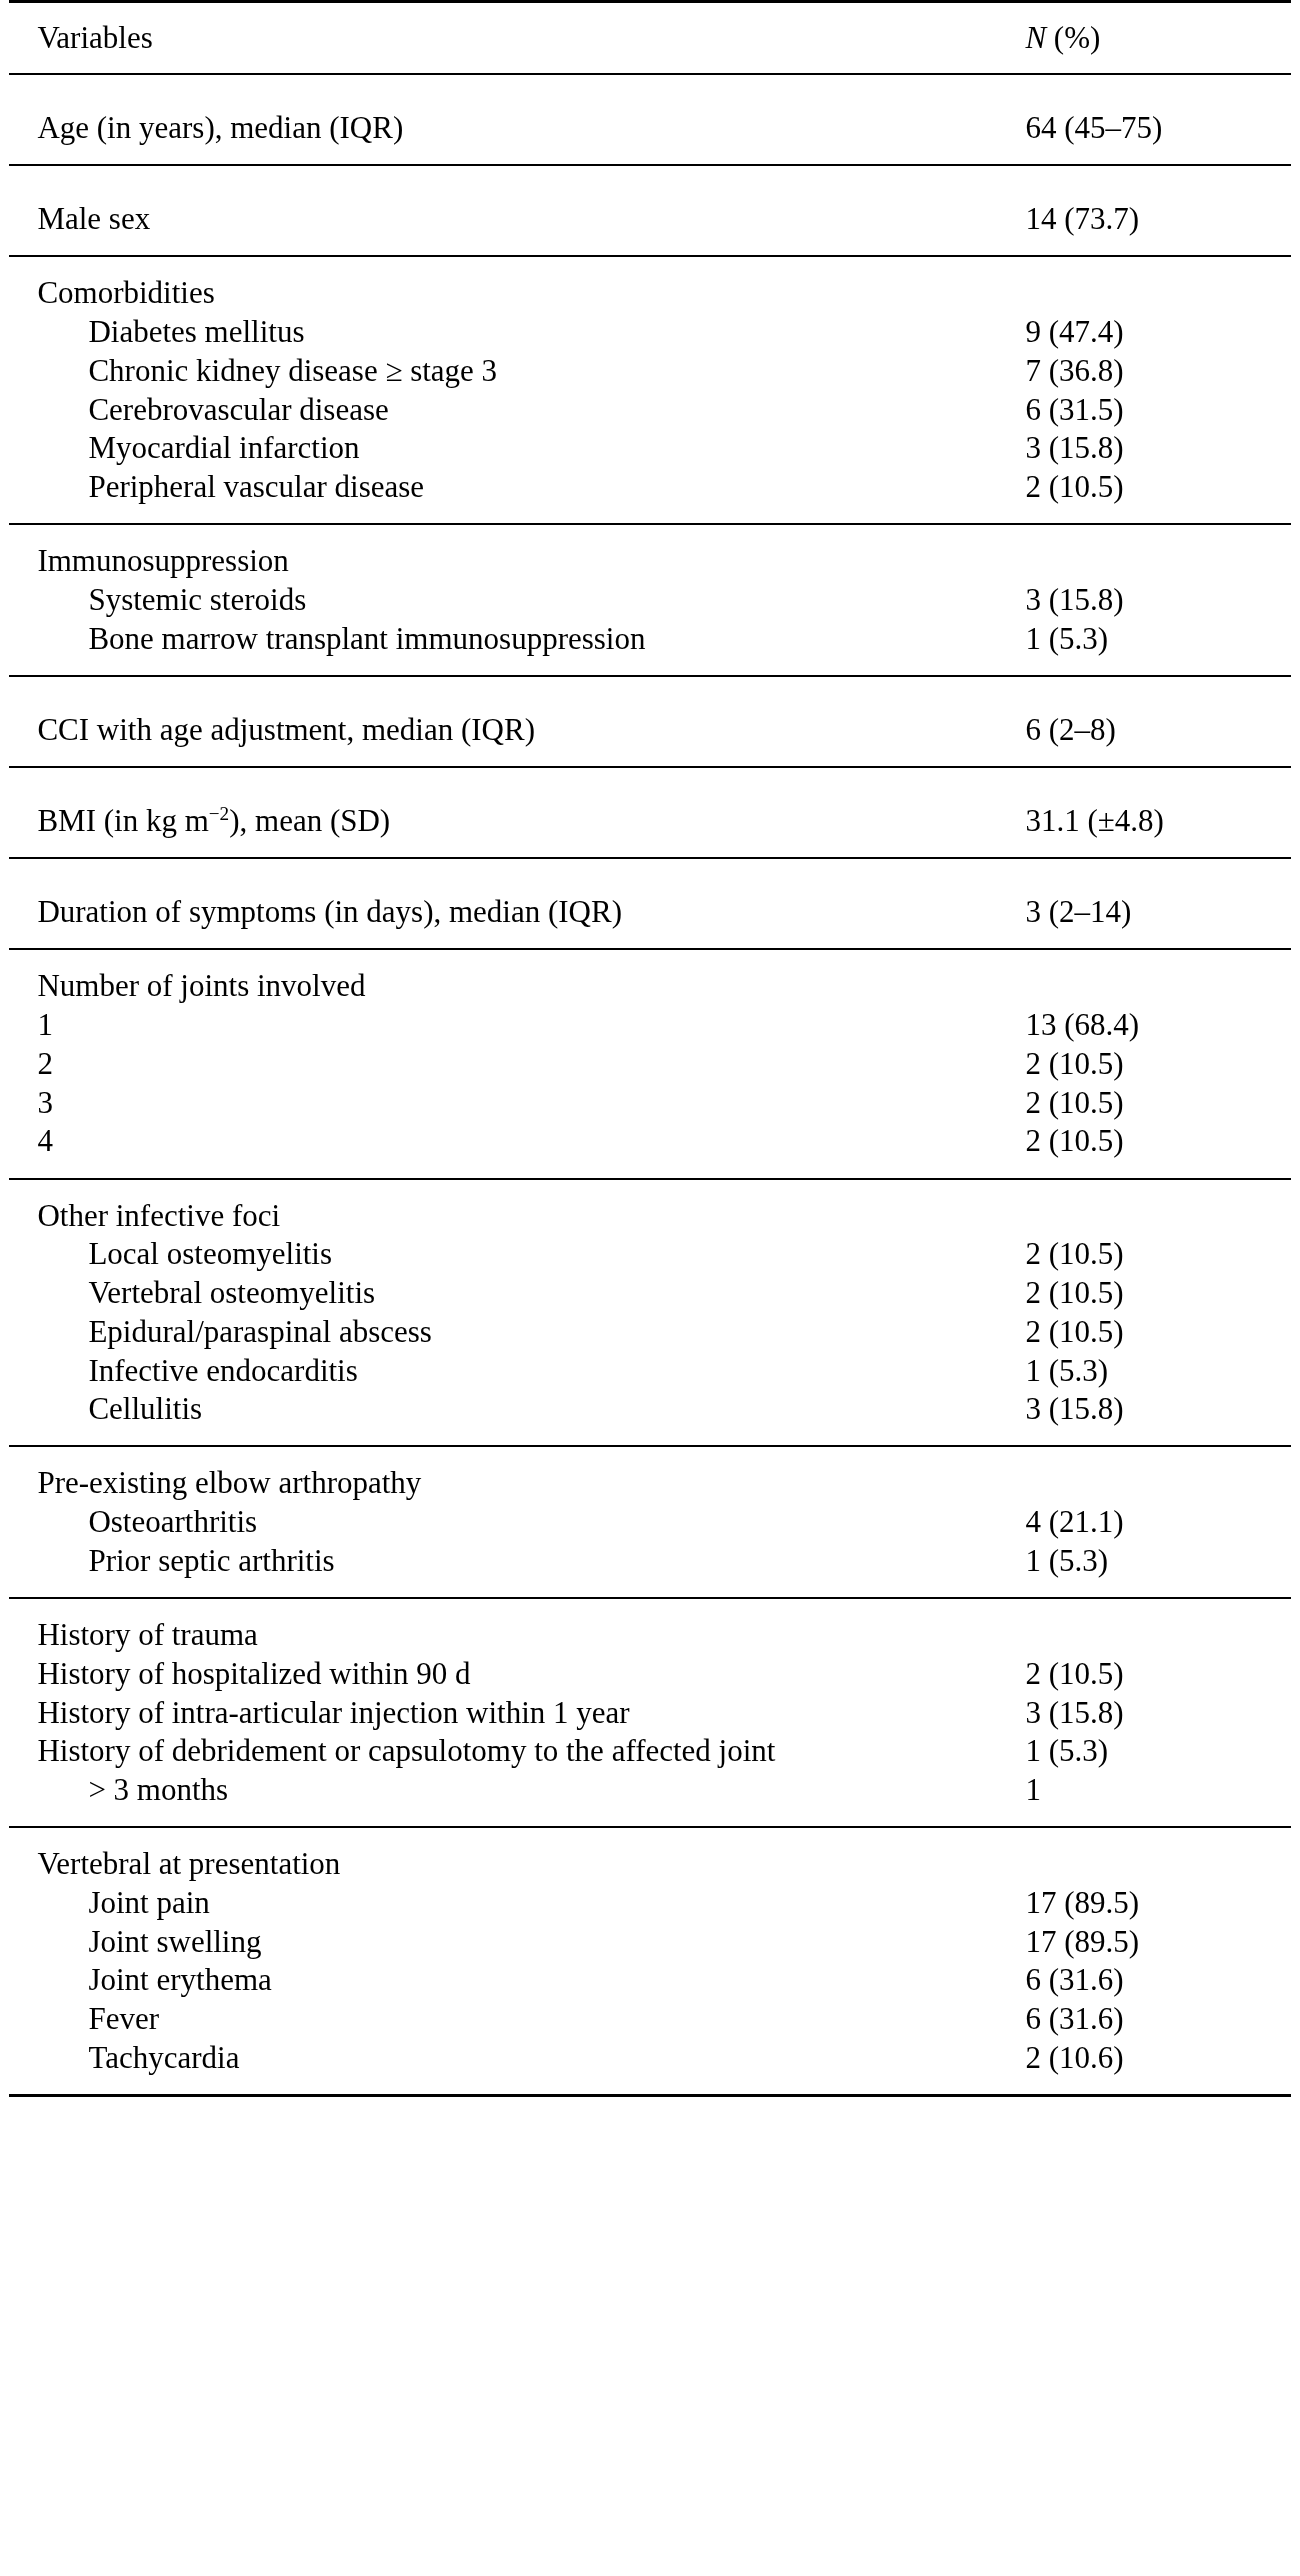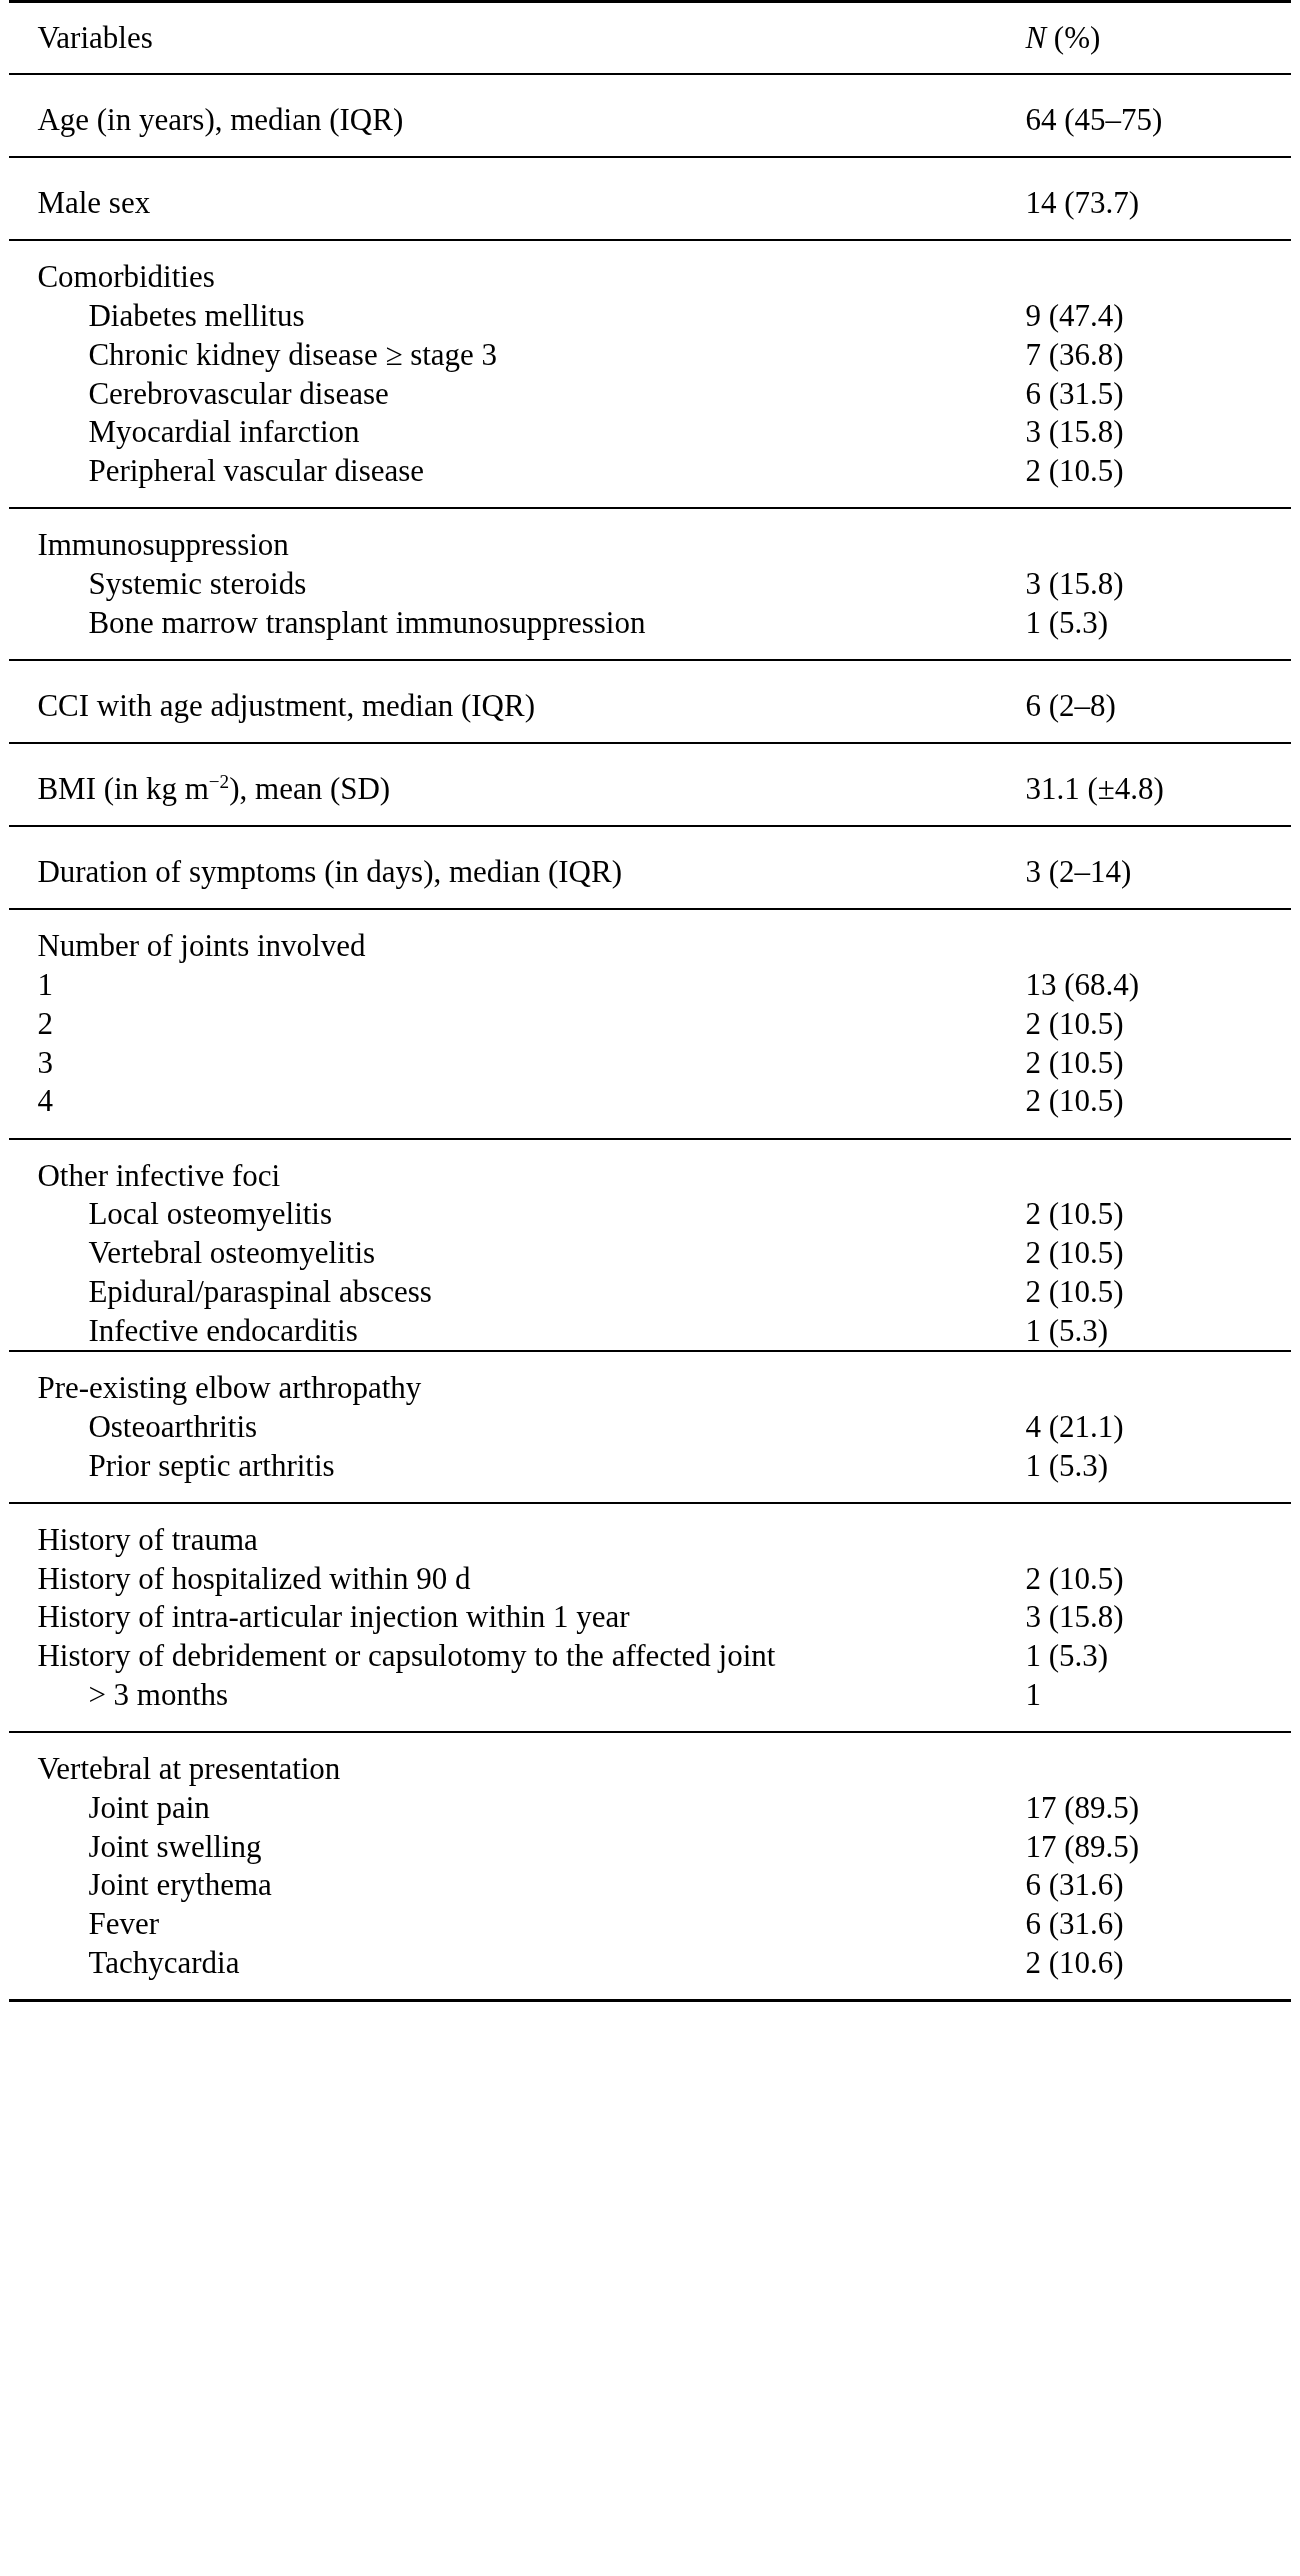--- a/index.html
+++ b/index.html
@@ -60,21 +60,21 @@
     padding-left: 28px;
     padding-right: 16.4px;
   }
   tbody tr td.val {
     padding-left: 22px;
     white-space: nowrap;
   }
 
   tbody tr.grp-first td { padding-top: 17px; }
   tbody tr.grp-last  td { padding-bottom: 16.4px; }
-  tbody tr.single    td { padding-top: 26px; padding-bottom: 16.4px; }
+  tbody tr.single    td { padding-top: 34px; padding-bottom: 16.4px; }
 
   .indent-1 { padding-left: 79px !important; }
 
   .justified {
     text-align: justify;
     text-align-last: left;
     padding-right: 6.3px;
   }
 
   .ital { font-style: italic; }
@@ -185,20 +185,24 @@
           <td class="val">2 (10.5)</td>
         </tr>
         <tr>
           <td class="lbl indent-1">Epidural/paraspinal abscess</td>
           <td class="val">2 (10.5)</td>
         </tr>
         <tr>
           <td class="lbl indent-1">Infective endocarditis</td>
           <td class="val">1 (5.3)</td>
         </tr>
+        <tr class="grp-last">
+          <td class="lbl indent-1">Cellulitis</td>
+          <td class="val">3 (15.8)</td>
+        </tr>
         <tr class="rule-mid grp-first">
           <td class="lbl">Pre-existing elbow arthropathy</td>
           <td class="val"></td>
         </tr>
         <tr>
           <td class="lbl indent-1">Osteoarthritis</td>
           <td class="val">4 (21.1)</td>
         </tr>
         <tr class="grp-last">
           <td class="lbl indent-1">Prior septic arthritis</td>

